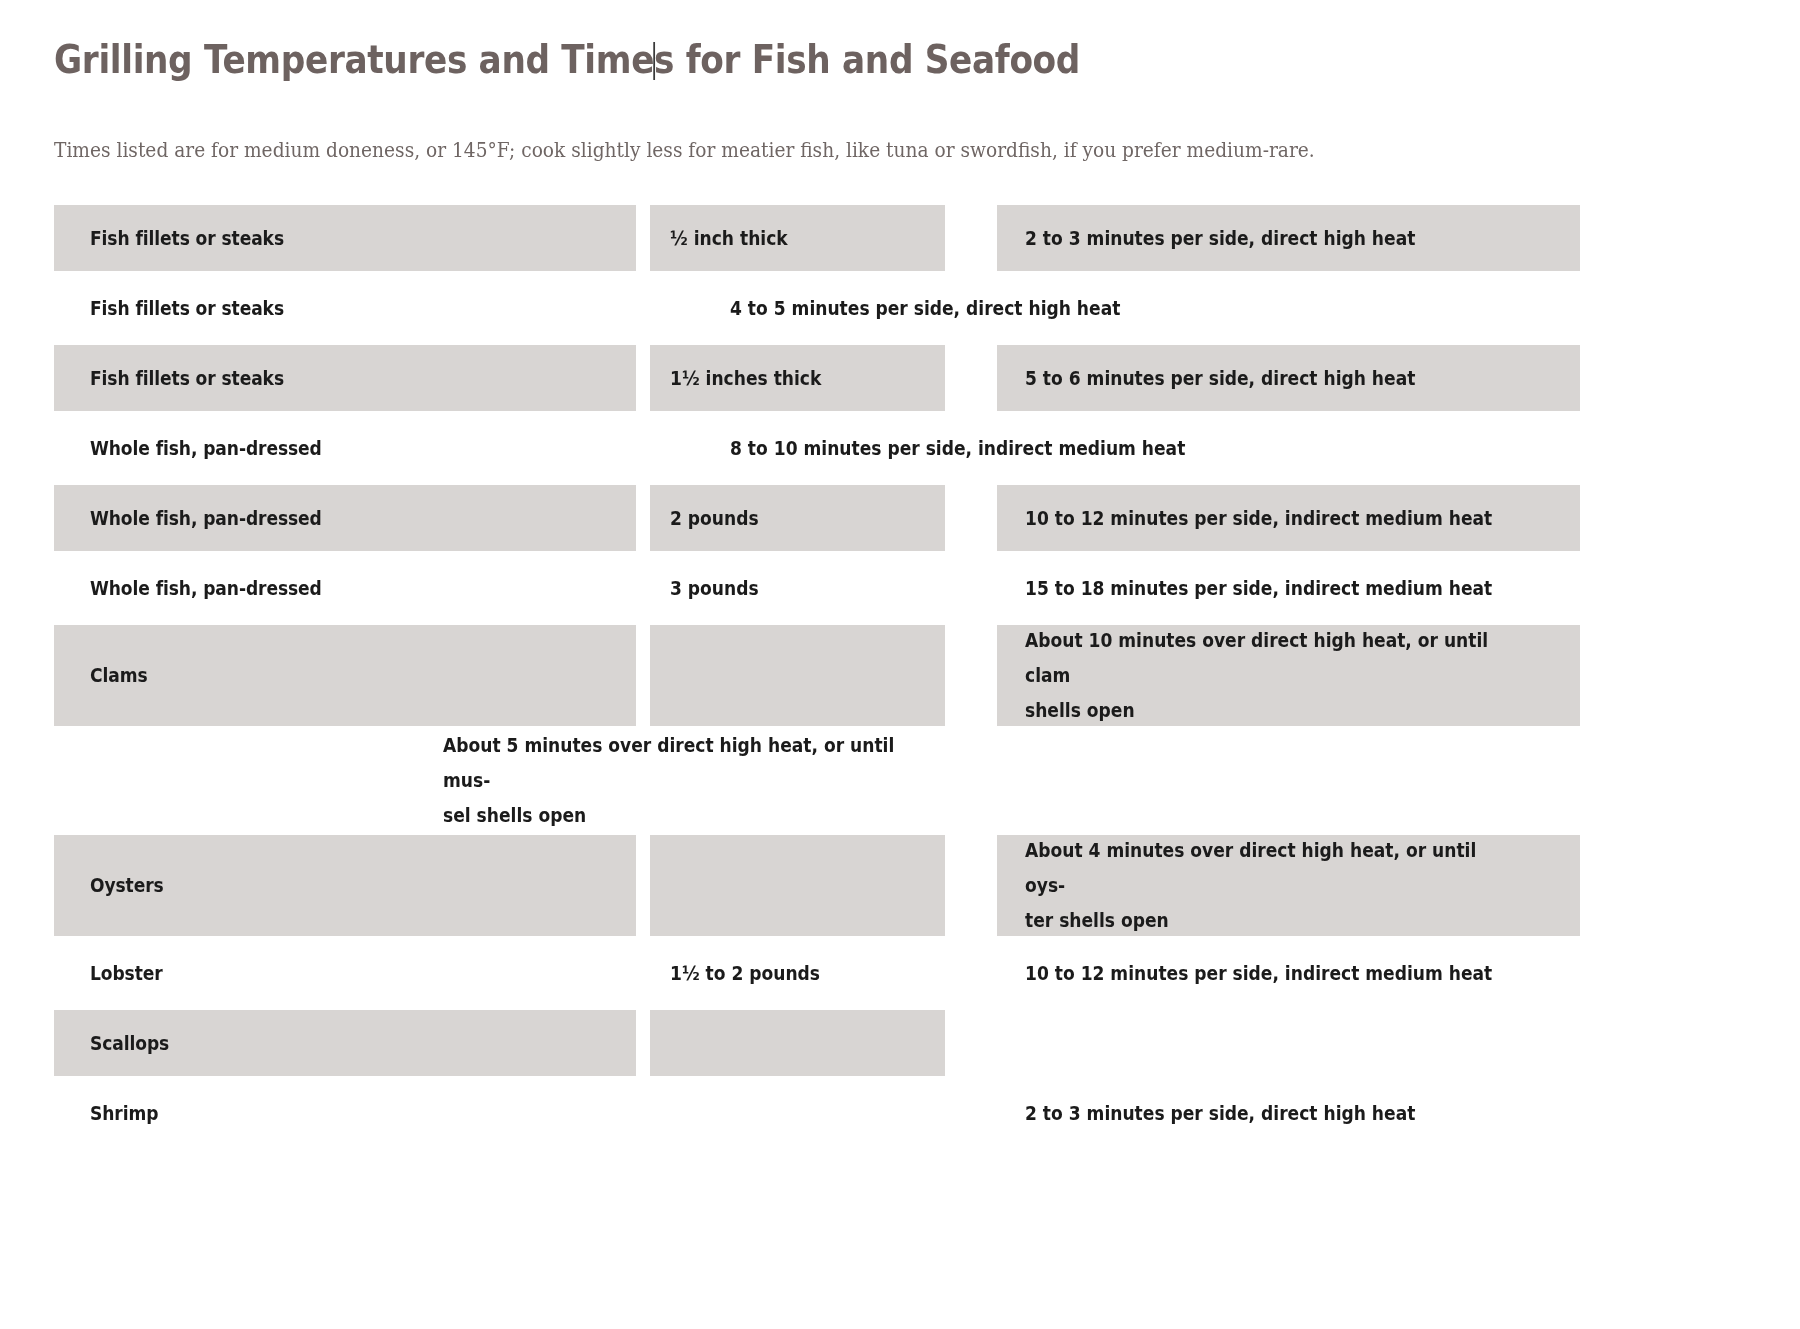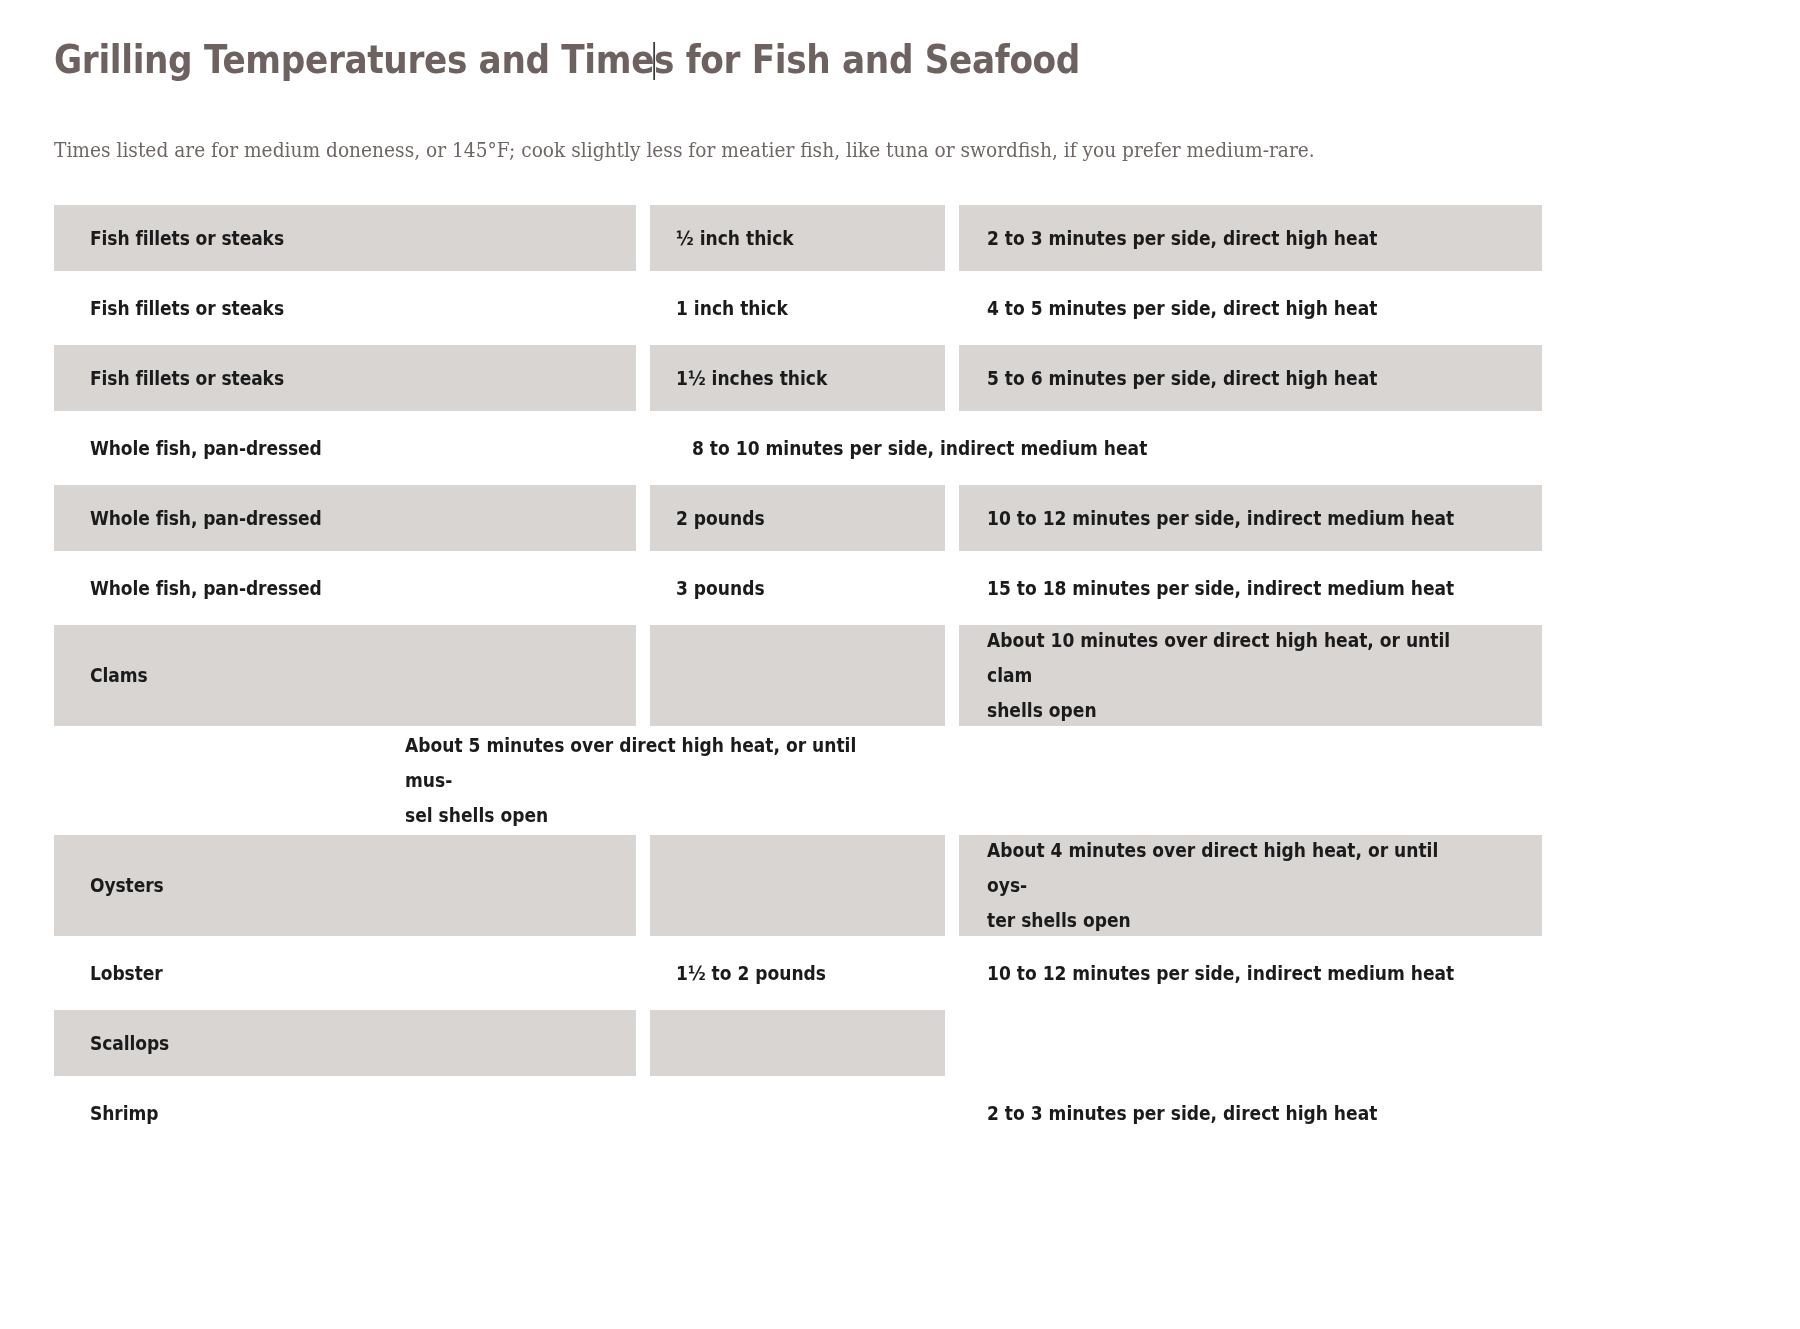--- a/index.html
+++ b/index.html
@@ -88,28 +88,29 @@
   .cell-food {
     width: 582px;
     flex: 0 0 582px;
     padding: 0 0 0 36px;
     font-weight: 700;
     letter-spacing: -0.1px;
   }
   .cell-size {
     width: 295px;
     flex: 0 0 295px;
-    padding: 0 0 0 26px;
+    padding: 0 0 0 20px;
     font-weight: 600;
   }
   .cell-time {
     width: 583px;
     flex: 0 0 583px;
     padding: 0 14px 0 28px;
     font-weight: 600;
+    margin-left: 38px;
   }
   .cell-time .wrap2 {
     display: block;
     width: 100%;
   }
 
   .cell .txt {
     transform: scaleX(0.9);
     transform-origin: left center;
     display: inline-block;
@@ -163,23 +164,20 @@
           <span class="txt wrap2">2 to 3 minutes per side, direct high heat</span>
         </div>
     </div>
 
     <div class="grill-row h-normal">
       <div class="cell cell-spacer-left"></div>
       <div class="cell cell-food">
           <span class="txt">Fish fillets or steaks</span>
         </div>
       <div class="cell cell-gap"></div>
-      <div class="cell cell-size">
-          <span class="txt">1 inch thick</span>
-        </div>
       <div class="cell cell-gap"></div>
       <div class="cell cell-time">
           <span class="txt wrap2">4 to 5 minutes per side, direct high heat</span>
         </div>
     </div>
 
     <div class="grill-row striped h-normal">
       <div class="cell cell-spacer-left"></div>
       <div class="cell cell-food">
           <span class="txt">Fish fillets or steaks</span>

